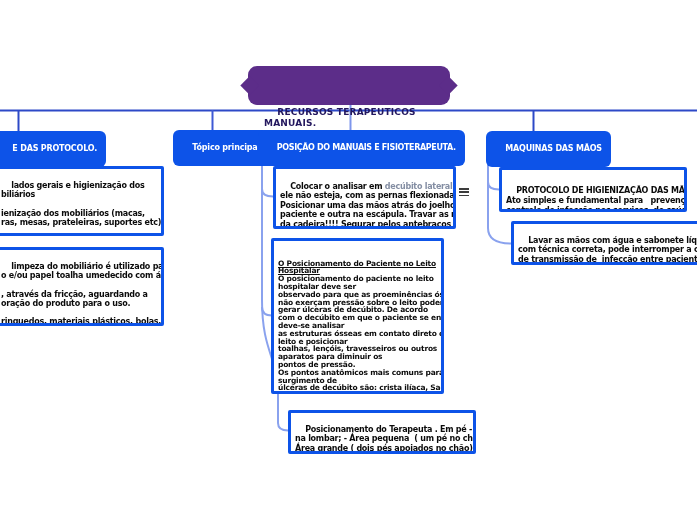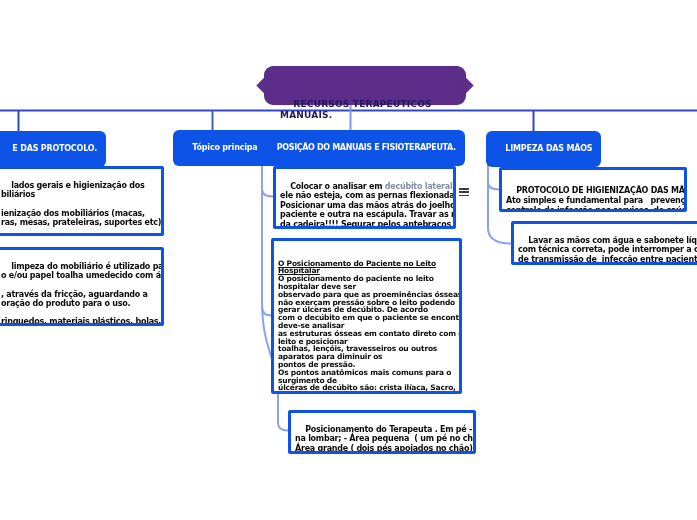--- a/index.html
+++ b/index.html
@@ -7,34 +7,34 @@
   body { font-family:"DejaVu Sans","Liberation Sans",sans-serif; }
   .canvas { position:relative; width:697px; height:520px; overflow:hidden; background:#fff; }
   .links { position:absolute; left:0; top:0; z-index:1; }
 
   
   .pill { position:absolute; z-index:3; background:#0d53e8; color:#fff;
           font-size:8px; font-weight:bold; letter-spacing:-0.2px;
           line-height:1; padding:6px 9px; border-radius:6px; white-space:pre; }
 
   
-  .root { position:absolute; z-index:3; left:264px; top:66px; width:202px; height:39px;
+  .root { position:absolute; z-index:3; left:248px; top:66px; width:202px; height:39px;
           background:#5c2d89; border-radius:9px; color:#23175e; font-weight:bold;
-          font-size:9px; line-height:11px; padding:0 0 0 16px; white-space:pre; letter-spacing:0.2px; }
+          font-size:9px; line-height:11px; padding:8px 0 0 16px; white-space:pre; letter-spacing:0.2px; }
   .root .tab { position:absolute; width:13px; height:13px; background:#5c2d89; transform:rotate(45deg); top:13px; }
   .root .tab.l { left:-5px; } .root .tab.r { right:-5px; }
 
   
   .note { position:absolute; z-index:2; background:#fff; border:3px solid #0d53e8;
           border-radius:2px; color:#0b0b0b; font-weight:bold; font-size:8px;
           line-height:9.2px; letter-spacing:-0.25px; padding:3px 4px; white-space:pre; overflow:hidden; }
   .note-machines-1 { left:-6px; top:166px; width:170px; height:70px; }
   .note-machines-2 { left:-6px; top:247px; width:170px; height:79px; }
   .note-pos-1 { left:273px; top:166px; width:183px; height:63px; line-height:9.5px; }
-  .note-pos-2 { left:271px; top:238px; width:191px; height:156px; font-size:7.5px; line-height:7.8px; letter-spacing:-0.2px; }
+  .note-pos-2 { left:271px; top:238px; width:173px; height:156px; font-size:7.5px; line-height:7.8px; letter-spacing:-0.2px; }
   .note-pos-3 { left:288px; top:410px; width:188px; height:44px; }
   .note-hands-1 { left:499px; top:167px; width:188px; height:45px; padding-top:6px; line-height:10px; }
   .note-hands-2 { left:511px; top:221px; width:200px; height:44px; }
   .hl { color:#848ea3; }
   .uline { display:block; text-decoration:underline; }
 
   .node-machines { left:-10px; top:131px; padding-left:12px; border-top-left-radius:0; border-bottom-left-radius:0; }
   .node-topico   { left:173px; top:130px; }
   .node-posicao  { left:258px; top:130px; letter-spacing:-0.35px; }
   .node-limpeza  { left:486px; top:131px; }
@@ -77,21 +77,21 @@
   <div class="pill node-machines">
     <span>E DAS PROTOCOLO.</span>
   </div>
   <div class="pill node-topico">
     <span>Tópico principal</span>
   </div>
   <div class="pill node-posicao">
     <span>POSIÇÃO DO MANUAIS E FISIOTERAPEUTA.</span>
   </div>
   <div class="pill node-limpeza">
-    <span>LIMPEZA DAS MÃOS</span>
+    <span>MAQUINAS DAS MÃOS</span>
   </div>
 
   <div class="note note-machines-1">
     <span>lados gerais e higienização dos
 biliários
 
 ienização dos mobiliários (macas,
 ras, mesas, prateleiras, suportes etc) se
 
 s e após cada atendimento.</span>

